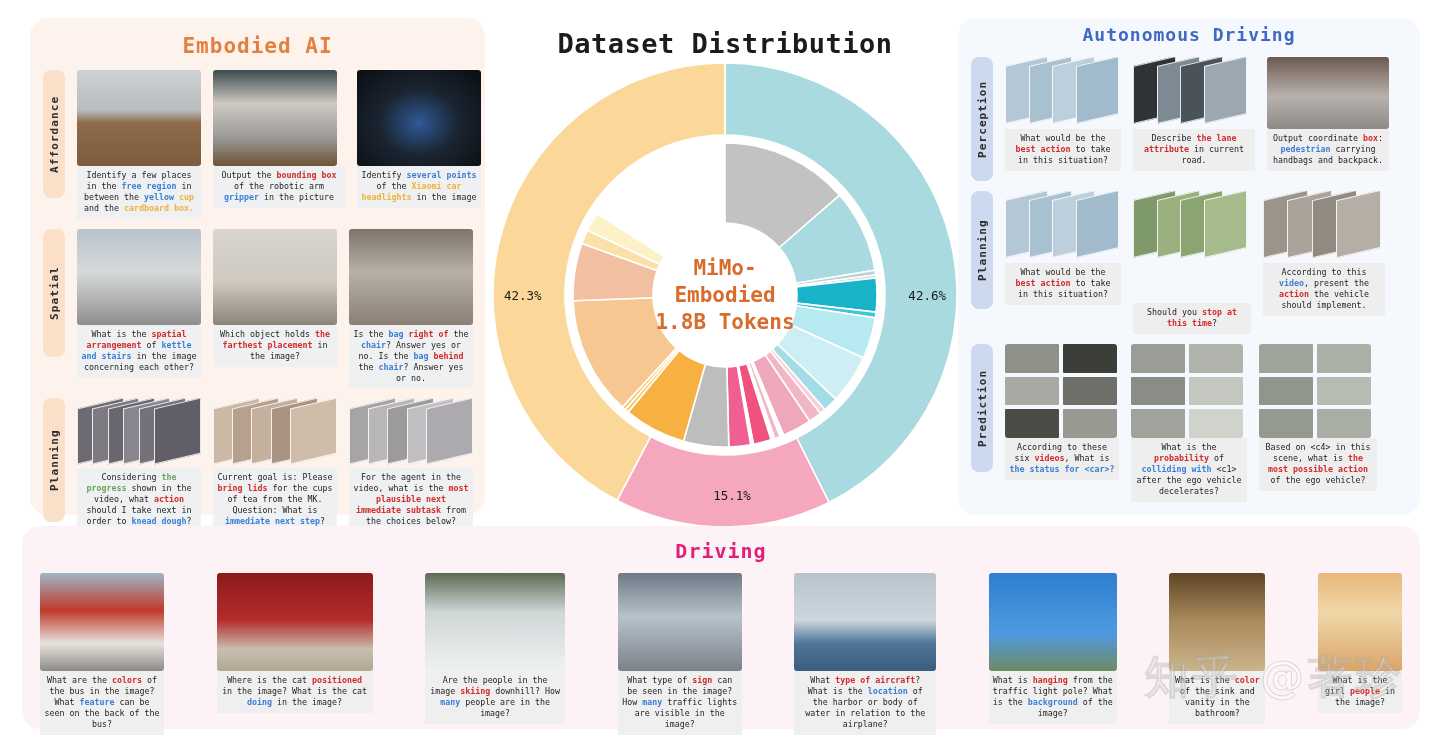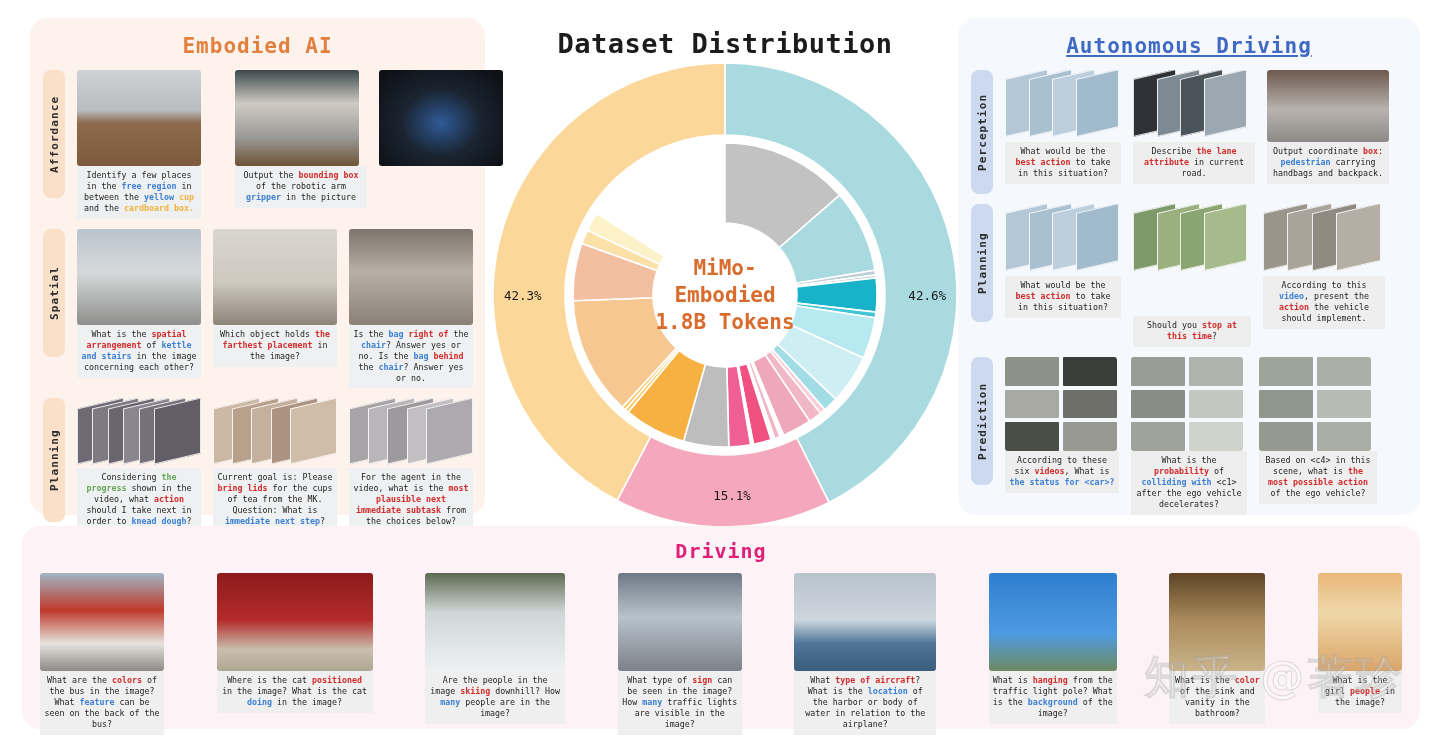--- a/index.html
+++ b/index.html
@@ -15,21 +15,21 @@
   .panel { position: absolute; border-radius: 18px; }
   #panel-embodied { left: 30px; top: 18px; width: 455px; height: 497px; background: #fdf3ec; }
   #panel-driving  { left: 958px; top: 18px; width: 462px; height: 497px; background: #f5f8fc; }
   #panel-general  { left: 22px; top: 526px; width: 1398px; height: 203px; background: #fdf2f6; }
 
   .panel-title {
     text-align: center; font-weight: 700; letter-spacing: 1px;
     font-family: "DejaVu Sans Mono", "Liberation Mono", monospace;
   }
   #title-embodied { font-size: 21px; color: #e2813f; margin-top: 16px; }
-  #title-driving  { font-size: 21px; color: #4069c4; margin-top: 16px; text-decoration: underline; }
+  #title-driving  { font-size: 18px; color: #4069c4; margin-top: 6px; }
   #title-general  { font-size: 20px; color: #e01f77; margin-top: 13px; }
   #title-center {
     position: absolute; left: 490px; top: 28px; width: 470px;
     text-align: center; font-size: 27px; font-weight: 700; color: #1c1c1c;
     letter-spacing: 0.5px;
   }
 
   
   .row { position: relative; display: flex; align-items: flex-start; }
   .vtab {
@@ -107,26 +107,27 @@
   <div class="panel" id="panel-embodied">
     <div class="panel-title" id="title-embodied">Embodied AI</div>
     <div id="embodied-rows">
         <div class="row" style="margin-top: 12px;">
           <div class="vtab" style="height: 128px;">Affordance</div>
           <div class="cards">
             <div class="card" style="width: 124px;">
               <div class="thumb" style="width: 124px; height: 96px; background: linear-gradient(rgb(207, 210, 212) 0%, rgb(185, 188, 191) 42%, rgb(141, 106, 75) 55%, rgb(125, 91, 62) 100%);"></div>
               <div class="cap">Identify a few places in the <span class="b">free region</span> in between the <span class="b">yellow</span> <span class="o">cup</span> and the <span class="o">cardboard box.</span></div>
             </div>
-            <div class="card" style="width: 132px; margin-left: 22px;">
+            <div class="card" style="width: 132px;">
               <div class="thumb" style="width: 124px; height: 96px; background: linear-gradient(rgb(60, 74, 78) 0%, rgb(207, 202, 194) 35%, rgb(154, 154, 152) 70%, rgb(109, 84, 54) 100%);"></div>
               <div class="cap">Output the <span class="r">bounding box</span> of the robotic arm <span class="b">gripper</span> in the picture</div>
             </div>
             <div class="card" style="width: 124px;">
               <div class="thumb" style="width: 124px; height: 96px; background: radial-gradient(at 50% 55%, rgb(47, 90, 151) 0%, rgb(26, 36, 48) 45%, rgb(11, 13, 17) 100%);"></div>
+              <div class="cap">Identify <span class="b">several points</span> of the <span class="o">Xiaomi car headlights</span> in the image</div>
             </div>
           </div>
         </div>
         <div class="row" style="margin-top: 10px;">
           <div class="vtab" style="height: 128px;">Spatial</div>
           <div class="cards">
             <div class="card" style="width: 124px;">
               <div class="thumb" style="width: 124px; height: 96px; background: linear-gradient(rgb(185, 195, 204) 0%, rgb(214, 217, 218) 45%, rgb(142, 143, 140) 100%);"></div>
               <div class="cap">What is the <span class="r">spatial arrangement</span> of <span class="b">kettle and stairs</span> in the image concerning each other?</div>
             </div>

